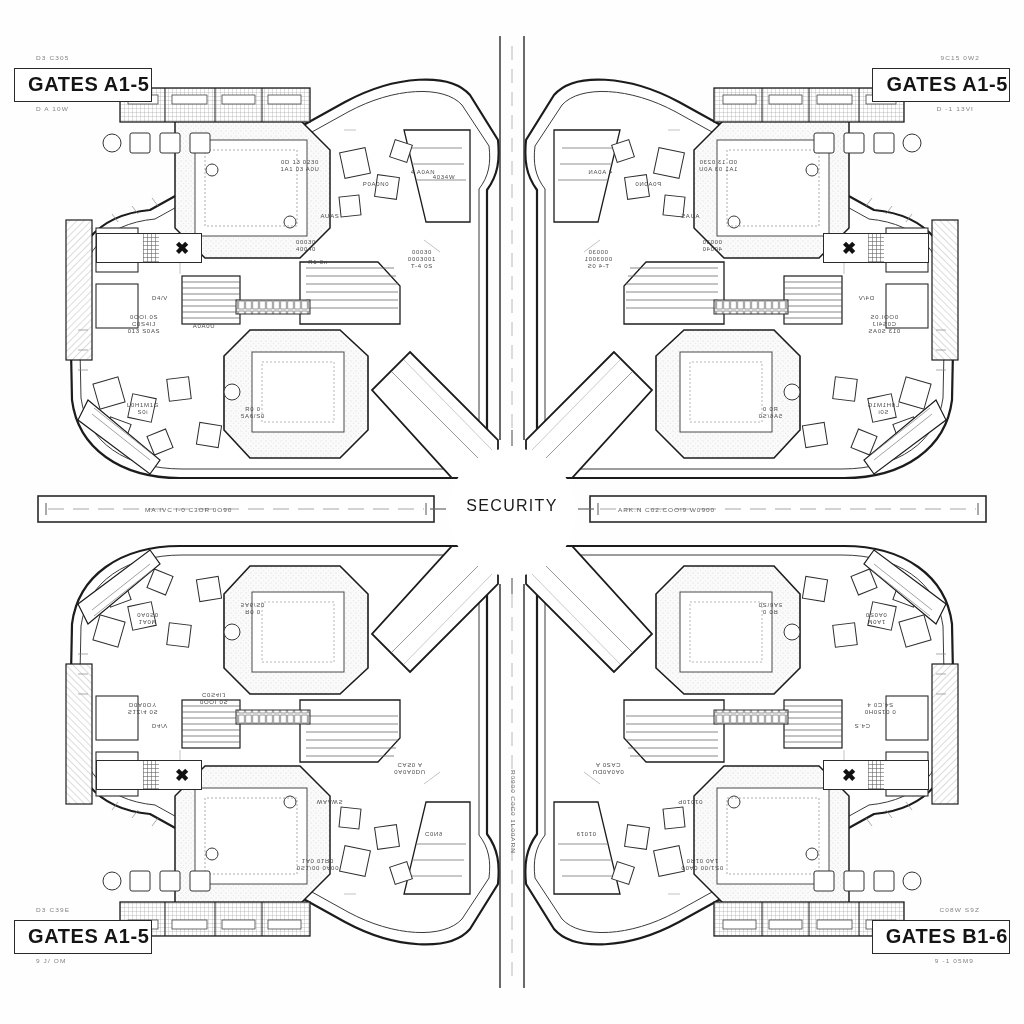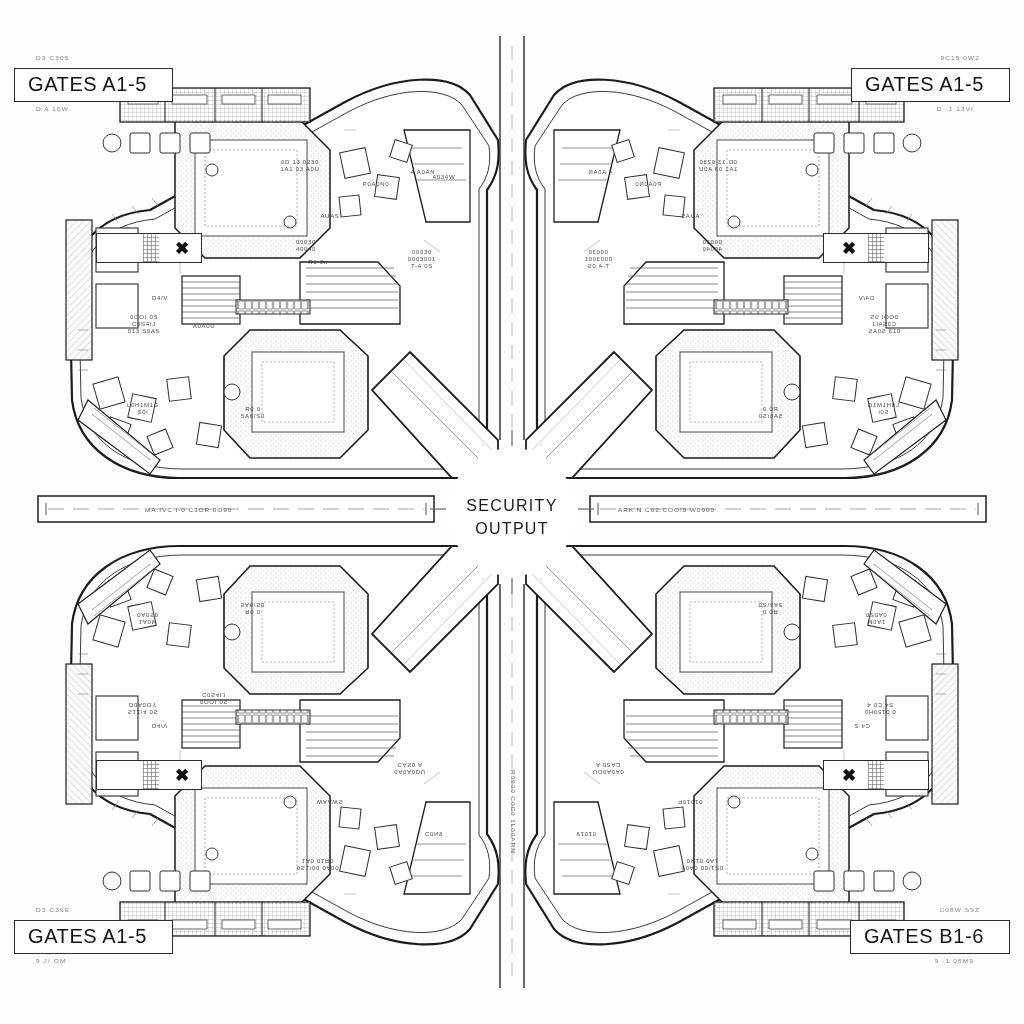--- a/index.html
+++ b/index.html
@@ -12,26 +12,27 @@
     position:relative;
   }
   #plan-root{position:absolute;inset:0;width:1024px;height:1024px;}
   svg#plan{position:absolute;left:0;top:0;width:1024px;height:1024px;display:block;}
 
   
   .gate-plaque{
     position:absolute;
     border:1.6px solid #2a2a2a;
     background:#ffffff;
-    padding:5px 25px 7px 13px;
+    padding:5px 1px 7px 13px;
     font-size:20px;
     letter-spacing:.6px;
     color:#141414;
     white-space:nowrap;
     line-height:1;
+    font-weight:bold;
   }
   .micro{
     position:absolute;
     font-size:6.5px;
     color:#6d6d6d;
     letter-spacing:1.1px;
     white-space:nowrap;
     font-family:"Liberation Sans", sans-serif;
     transform:scaleY(.82);
     opacity:.85;
@@ -315,21 +316,20 @@
     <g stroke="#666" stroke-width="1.2">
       <line x1="430" y1="509" x2="446" y2="509"></line>
       <line x1="578" y1="509" x2="594" y2="509"></line>
       <line x1="512" y1="430" x2="512" y2="446"></line>
       <line x1="512" y1="578" x2="512" y2="594"></line>
     </g>
   </svg>
 
   <div id="security-label">
     <div>SECURITY</div>
-    <div>OUTPUT</div>
   </div>
 
   <div class="micro" id="micro-tl-a">D3 C305</div>
   <div class="gate-plaque" id="plaque-tl">GATES A1-5</div>
   <div class="micro" id="micro-tl-b">D A 10W</div>
 
   <div class="micro" id="micro-tr-a">9C15 0W2</div>
   <div class="gate-plaque" id="plaque-tr">GATES A1-5</div>
   <div class="micro" id="micro-tr-b">D -1 13VI</div>
 

